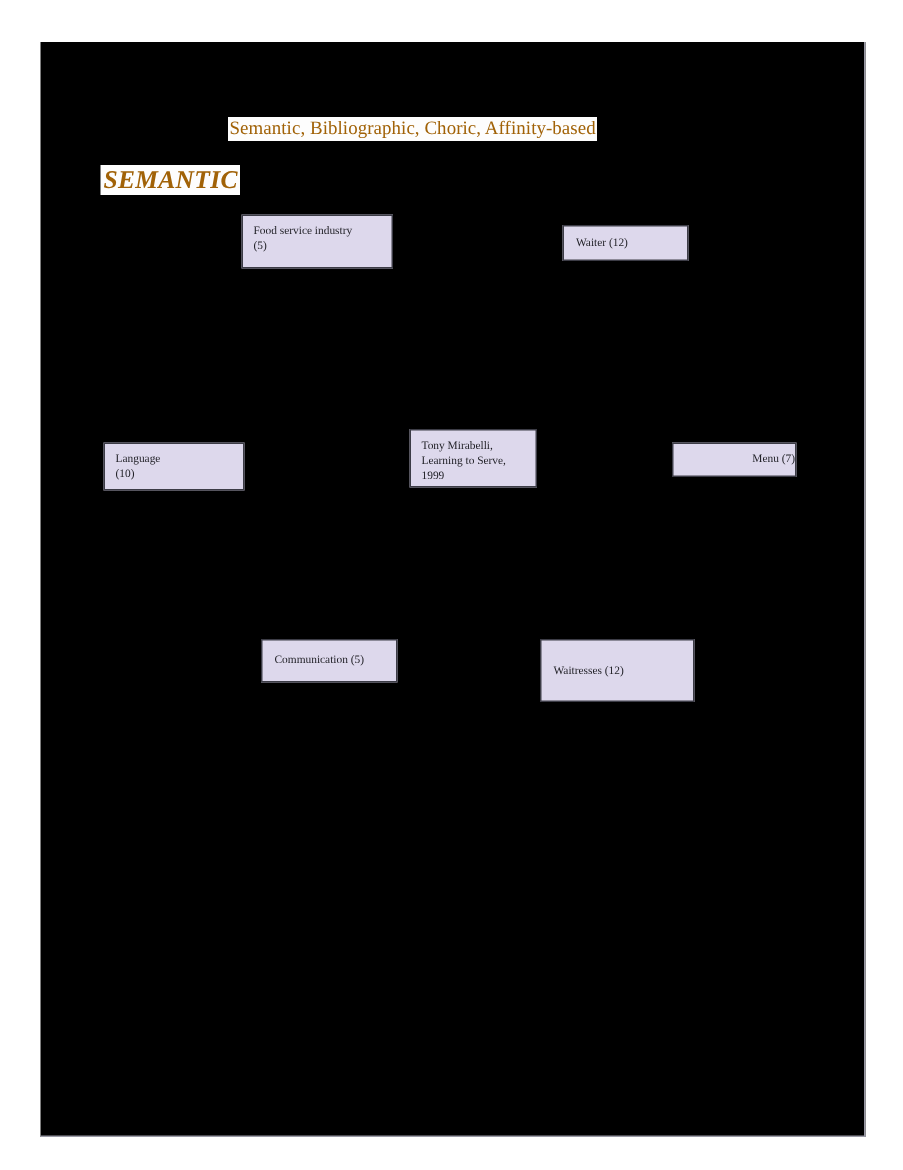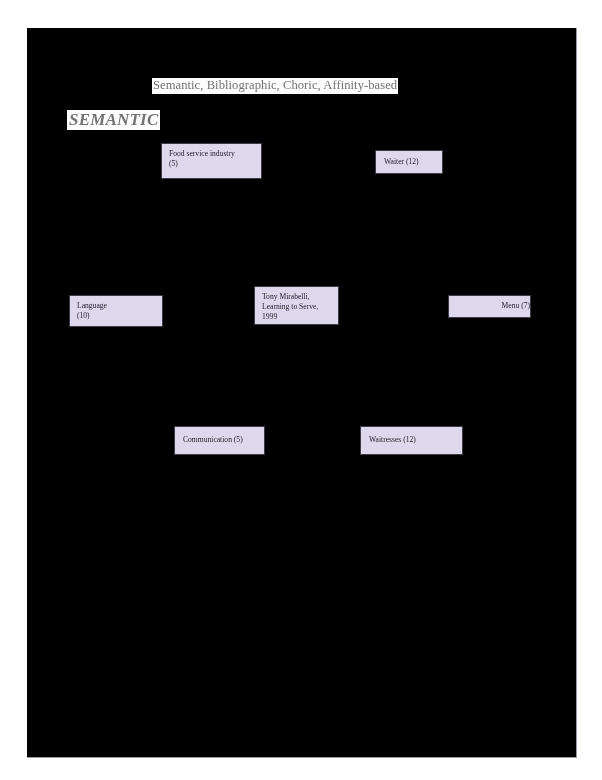--- a/index.html
+++ b/index.html
@@ -27,21 +27,21 @@
     background: #000000;
     border-right: 1px solid #9a9aa6;
     border-bottom: 1px solid #9a9aa6;
     box-sizing: content-box;
   }
 
   
   .text-strip {
     position: absolute;
     background: #fdfdfd;
-    color: #737373;
+    color: #a16207;
     font-family: "Liberation Serif", serif;
     white-space: nowrap;
     line-height: 1.08;
   }
   #doc-title {
     left: 125px;          
     top: 50px;            
     font-size: 12.6px;
     padding: 1px 1px 1px 1px;
     letter-spacing: 0.05px;
@@ -88,36 +88,36 @@
 
   <div class="text-strip" id="doc-title">Semantic, Bibliographic, Choric, Affinity-based</div>
 
   <div class="text-strip" id="section-label">SEMANTIC</div>
 
   <div id="nodes-layer">
       <div class="node" style="left: 134px; top: 115px; width: 101px; height: 36px;">
         <span class="node-text">Food service industry
 (5)</span>
       </div>
-      <div class="node vcenter" style="left: 348px; top: 122px; width: 68px; height: 24px;">
+      <div class="node vcenter" style="left: 348px; top: 122px; width: 84px; height: 24px;">
         <span class="node-text">Waiter (12)</span>
       </div>
       <div class="node" style="left: 42px; top: 267px; width: 94px; height: 32px;">
         <span class="node-text">Language
 (10)</span>
       </div>
-      <div class="node" style="left: 227px; top: 258px; width: 85px; height: 39px;">
+      <div class="node" style="left: 246px; top: 258px; width: 85px; height: 39px;">
         <span class="node-text">Tony Mirabelli,
 Learning to Serve,
 1999</span>
       </div>
       <div class="node vcenter" style="left: 421px; top: 267px; width: 83px; height: 23px; justify-content: flex-end;">
         <span class="node-text">Menu (7)</span>
       </div>
       <div class="node vcenter" style="left: 147px; top: 398px; width: 91px; height: 29px;">
         <span class="node-text">Communication (5)</span>
       </div>
-      <div class="node vcenter" style="left: 333px; top: 398px; width: 103px; height: 29px;">
+      <div class="node vcenter" style="left: 333px; top: 398px; width: 103px; height: 42px;">
         <span class="node-text">Waitresses (12)</span>
       </div>
     </div>
 
 </div>
 
 </body></html>

